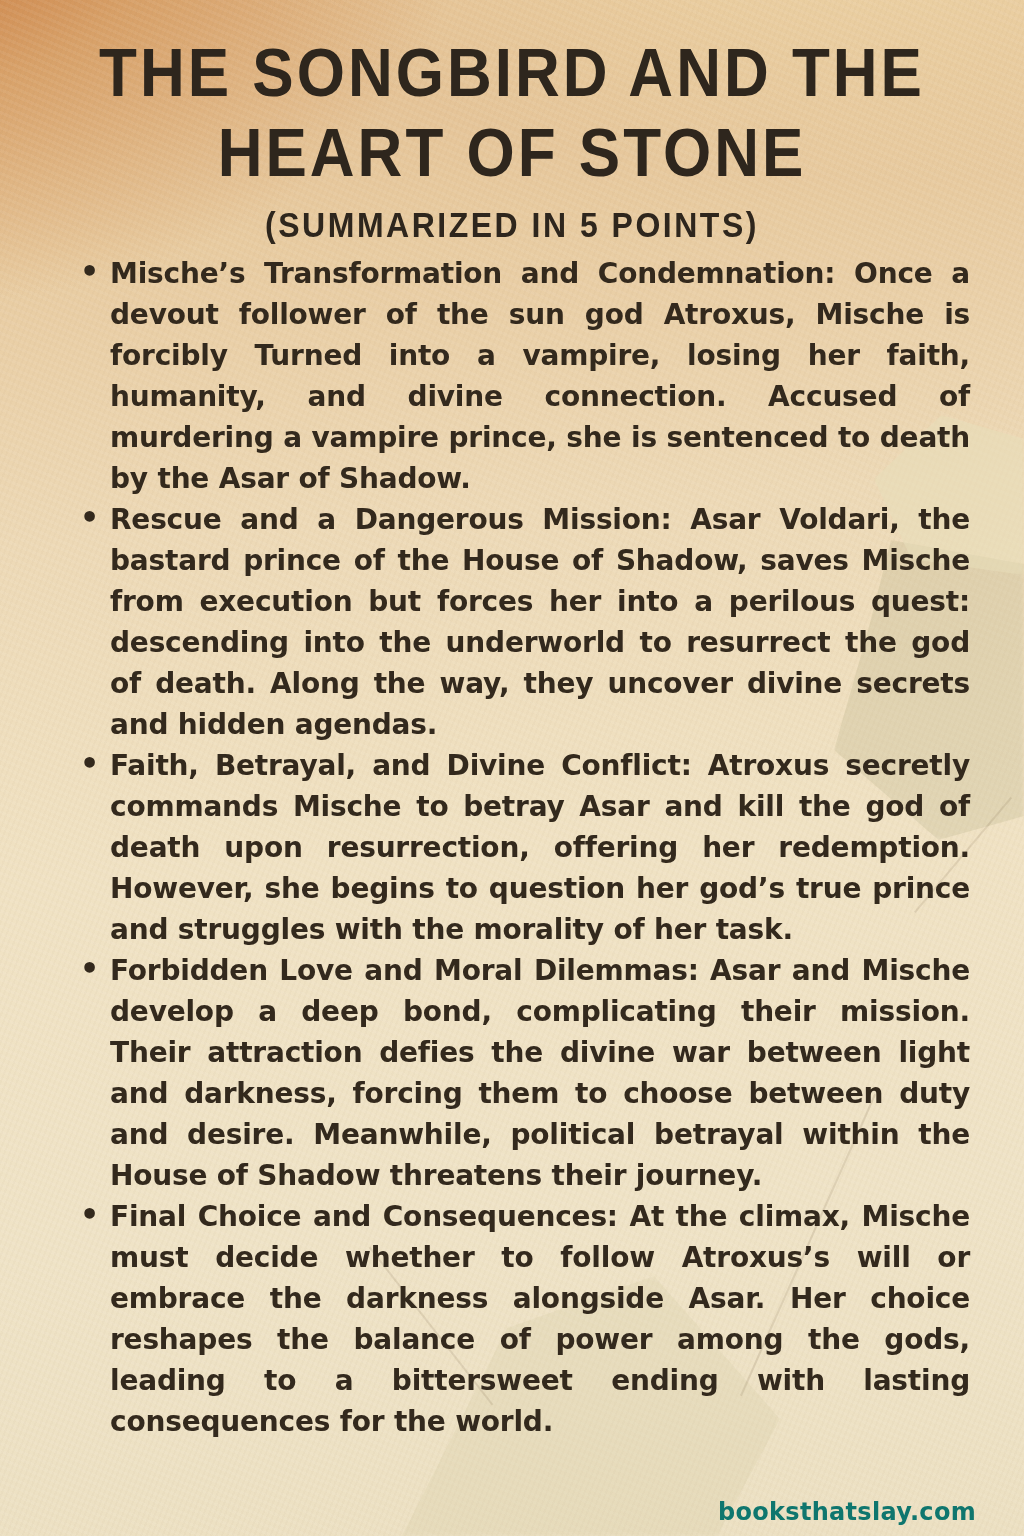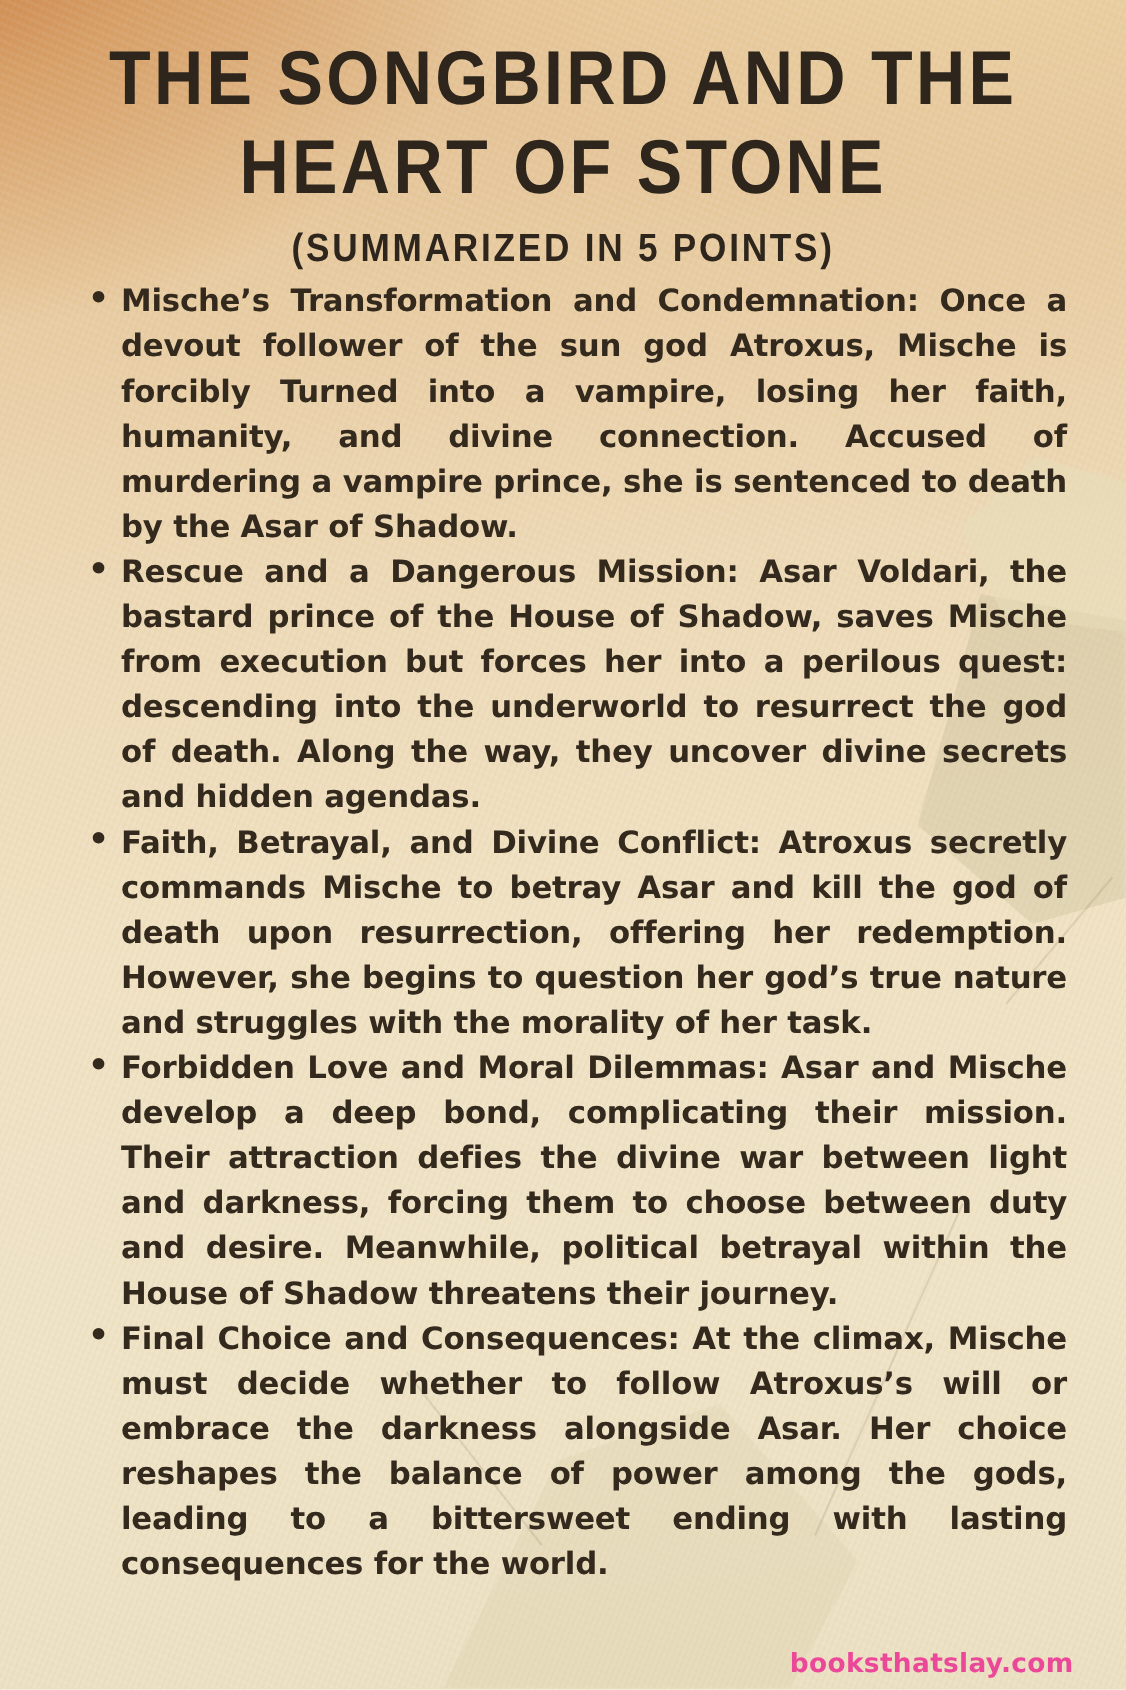--- a/index.html
+++ b/index.html
@@ -54,21 +54,21 @@
     font-size: 28px; line-height: 41px;
     letter-spacing: -0.2px;
   }
   .points .dot {
     position: absolute; left: 26px; top: -2px;
     font-size: 30px;
   }
 
   .watermark {
     position: absolute; right: 48px; bottom: 10px;
-    font-weight: 700; font-size: 24px; color: #ec4899;
+    font-weight: 700; font-size: 24px; color: #0f766e;
     letter-spacing: 0.3px;
   }
 </style>
 </head>
 <body>
 
 <div class="grain"></div>
 <div class="patch a"></div>
 <div class="patch b"></div>
 <div class="patch c"></div>
@@ -86,21 +86,21 @@
   <li>
     <span class="dot">•</span>
     <span>Mische’s Transformation and Condemnation: Once a devout follower of the sun god Atroxus, Mische is forcibly Turned into a vampire, losing her faith, humanity, and divine connection. Accused of murdering a vampire prince, she is sentenced to death by the Asar of Shadow.</span>
   </li>
   <li>
     <span class="dot">•</span>
     <span>Rescue and a Dangerous Mission: Asar Voldari, the bastard prince of the House of Shadow, saves Mische from execution but forces her into a perilous quest: descending into the underworld to resurrect the god of death. Along the way, they uncover divine secrets and hidden agendas.</span>
   </li>
   <li>
     <span class="dot">•</span>
-    <span>Faith, Betrayal, and Divine Conflict: Atroxus secretly commands Mische to betray Asar and kill the god of death upon resurrection, offering her redemption. However, she begins to question her god’s true nature and struggles with the morality of her task.</span>
+    <span>Faith, Betrayal, and Divine Conflict: Atroxus secretly commands Mische to betray Asar and kill the god of death upon resurrection, offering her redemption. However, she begins to question her god’s true prince and struggles with the morality of her task.</span>
   </li>
   <li>
     <span class="dot">•</span>
     <span>Forbidden Love and Moral Dilemmas: Asar and Mische develop a deep bond, complicating their mission. Their attraction defies the divine war between light and darkness, forcing them to choose between duty and desire. Meanwhile, political betrayal within the House of Shadow threatens their journey.</span>
   </li>
   <li>
     <span class="dot">•</span>
     <span>Final Choice and Consequences: At the climax, Mische must decide whether to follow Atroxus’s will or embrace the darkness alongside Asar. Her choice reshapes the balance of power among the gods, leading to a bittersweet ending with lasting consequences for the world.</span>
   </li>
 </ul>

